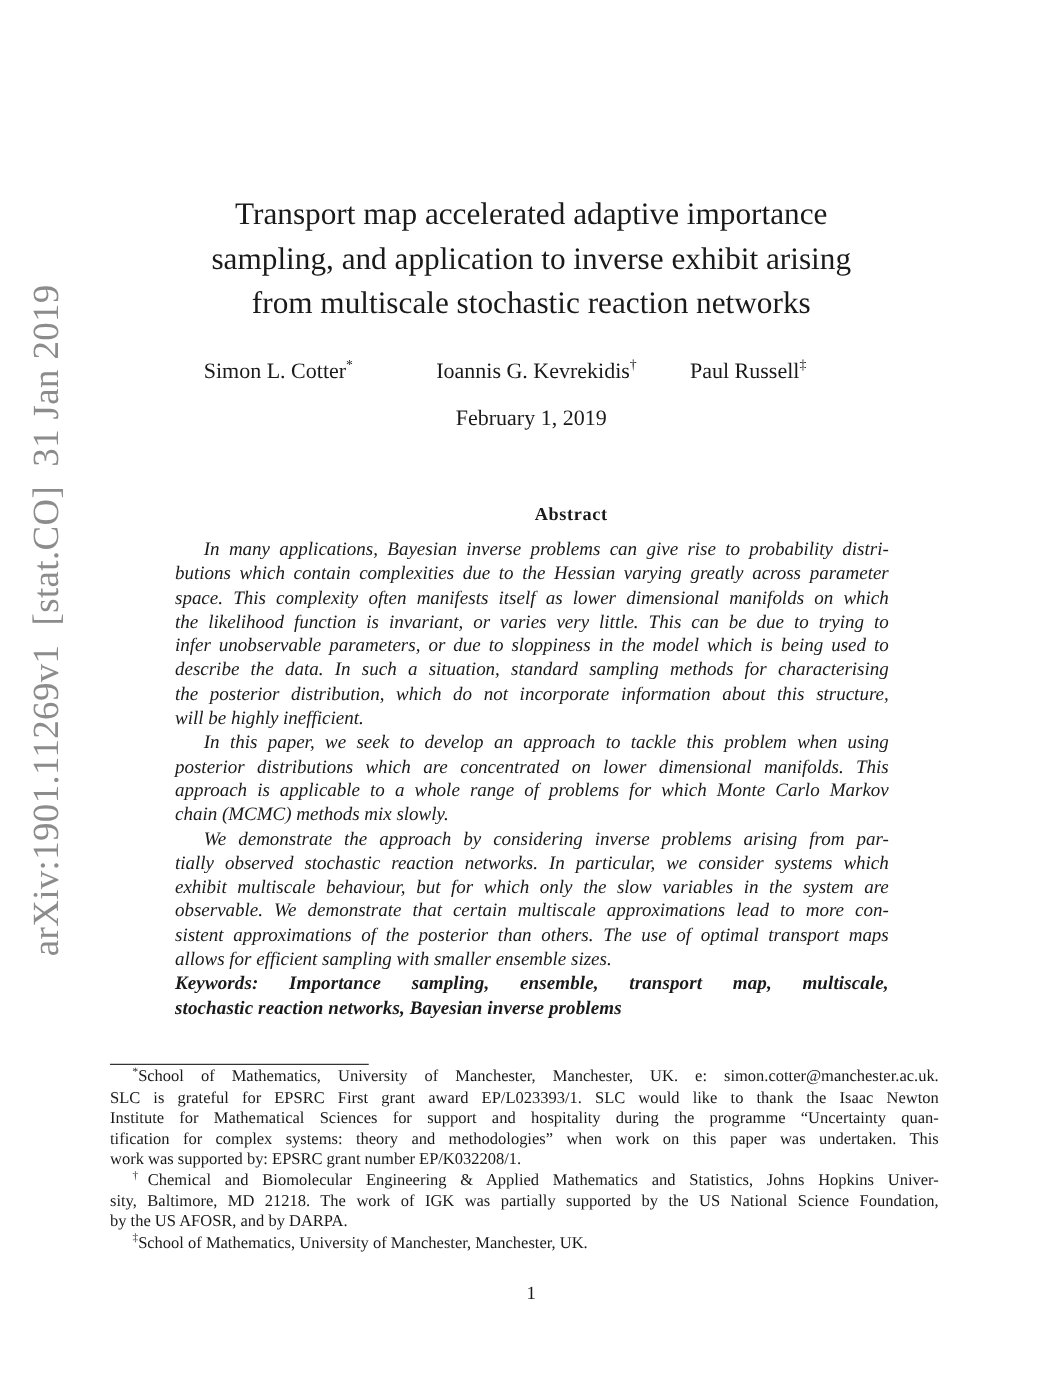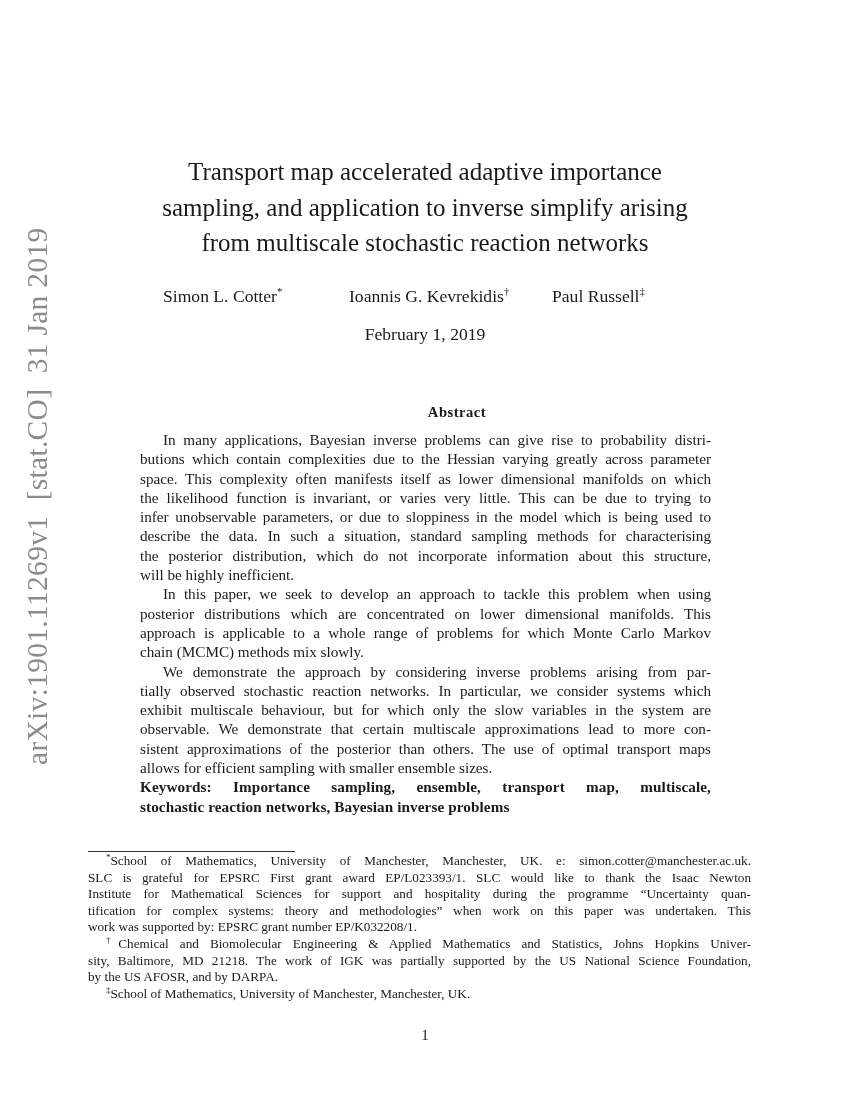--- a/index.html
+++ b/index.html
@@ -29,21 +29,21 @@
       position: absolute; top: 324px; left: 0; width: 850px; text-align: center; font-size: 17.6px;
     }
     .abs-heading {
       position: absolute; top: 404px; left: 0; width: 848px; text-align: center;
       font-weight: bold; font-size: 14.6px; letter-spacing: 0.5px; margin-left: 33px;
     }
     .abstract {
       position: absolute; left: 140px; width: 571px; top: 430px;
       font-size: 15.2px; line-height: 19.3px; text-align: justify;
     }
-    .abstract .line { display: block; text-align: justify; text-align-last: justify; white-space: nowrap; }
+    .abstract .line { display: block; text-align: justify; text-align-last: justify; white-space: nowrap; font-style: italic; }
     .abstract .line.last { text-align-last: left; }
     .abstract .line.indent { padding-left: 23px; }
     .kw { font-weight: bold; letter-spacing: 0.1px; }
     .fn-rule {
       position: absolute; left: 88px; top: 851px; width: 207px; height: 0;
       border-top: 1px solid #333;
     }
     .footnotes {
       position: absolute; left: 88px; width: 663px; top: 853px;
       font-size: 13.2px; line-height: 16.6px;
@@ -56,21 +56,21 @@
       position: absolute; top: 1027px; left: 0; width: 850px; text-align: center; font-size: 15px;
     }
   </style>
 </head>
 <body>
 
 <div class="stamp">arXiv:1901.11269v1  [stat.CO]  31 Jan 2019</div>
 
 <h1 class="title">
   <span>Transport map accelerated adaptive importance</span>
-  <span>sampling, and application to inverse simplify arising</span>
+  <span>sampling, and application to inverse exhibit arising</span>
   <span>from multiscale stochastic reaction networks</span>
 </h1>
 
 <div class="authors">
   <span class="author" style="left:163px"><span>Simon L. Cotter</span><sup>*</sup></span>
   <span class="author" style="left:349px"><span>Ioannis G. Kevrekidis</span><sup>†</sup></span>
   <span class="author" style="left:552px"><span>Paul Russell</span><sup>‡</sup></span>
 </div>
 
 <div class="date">February 1, 2019</div>

